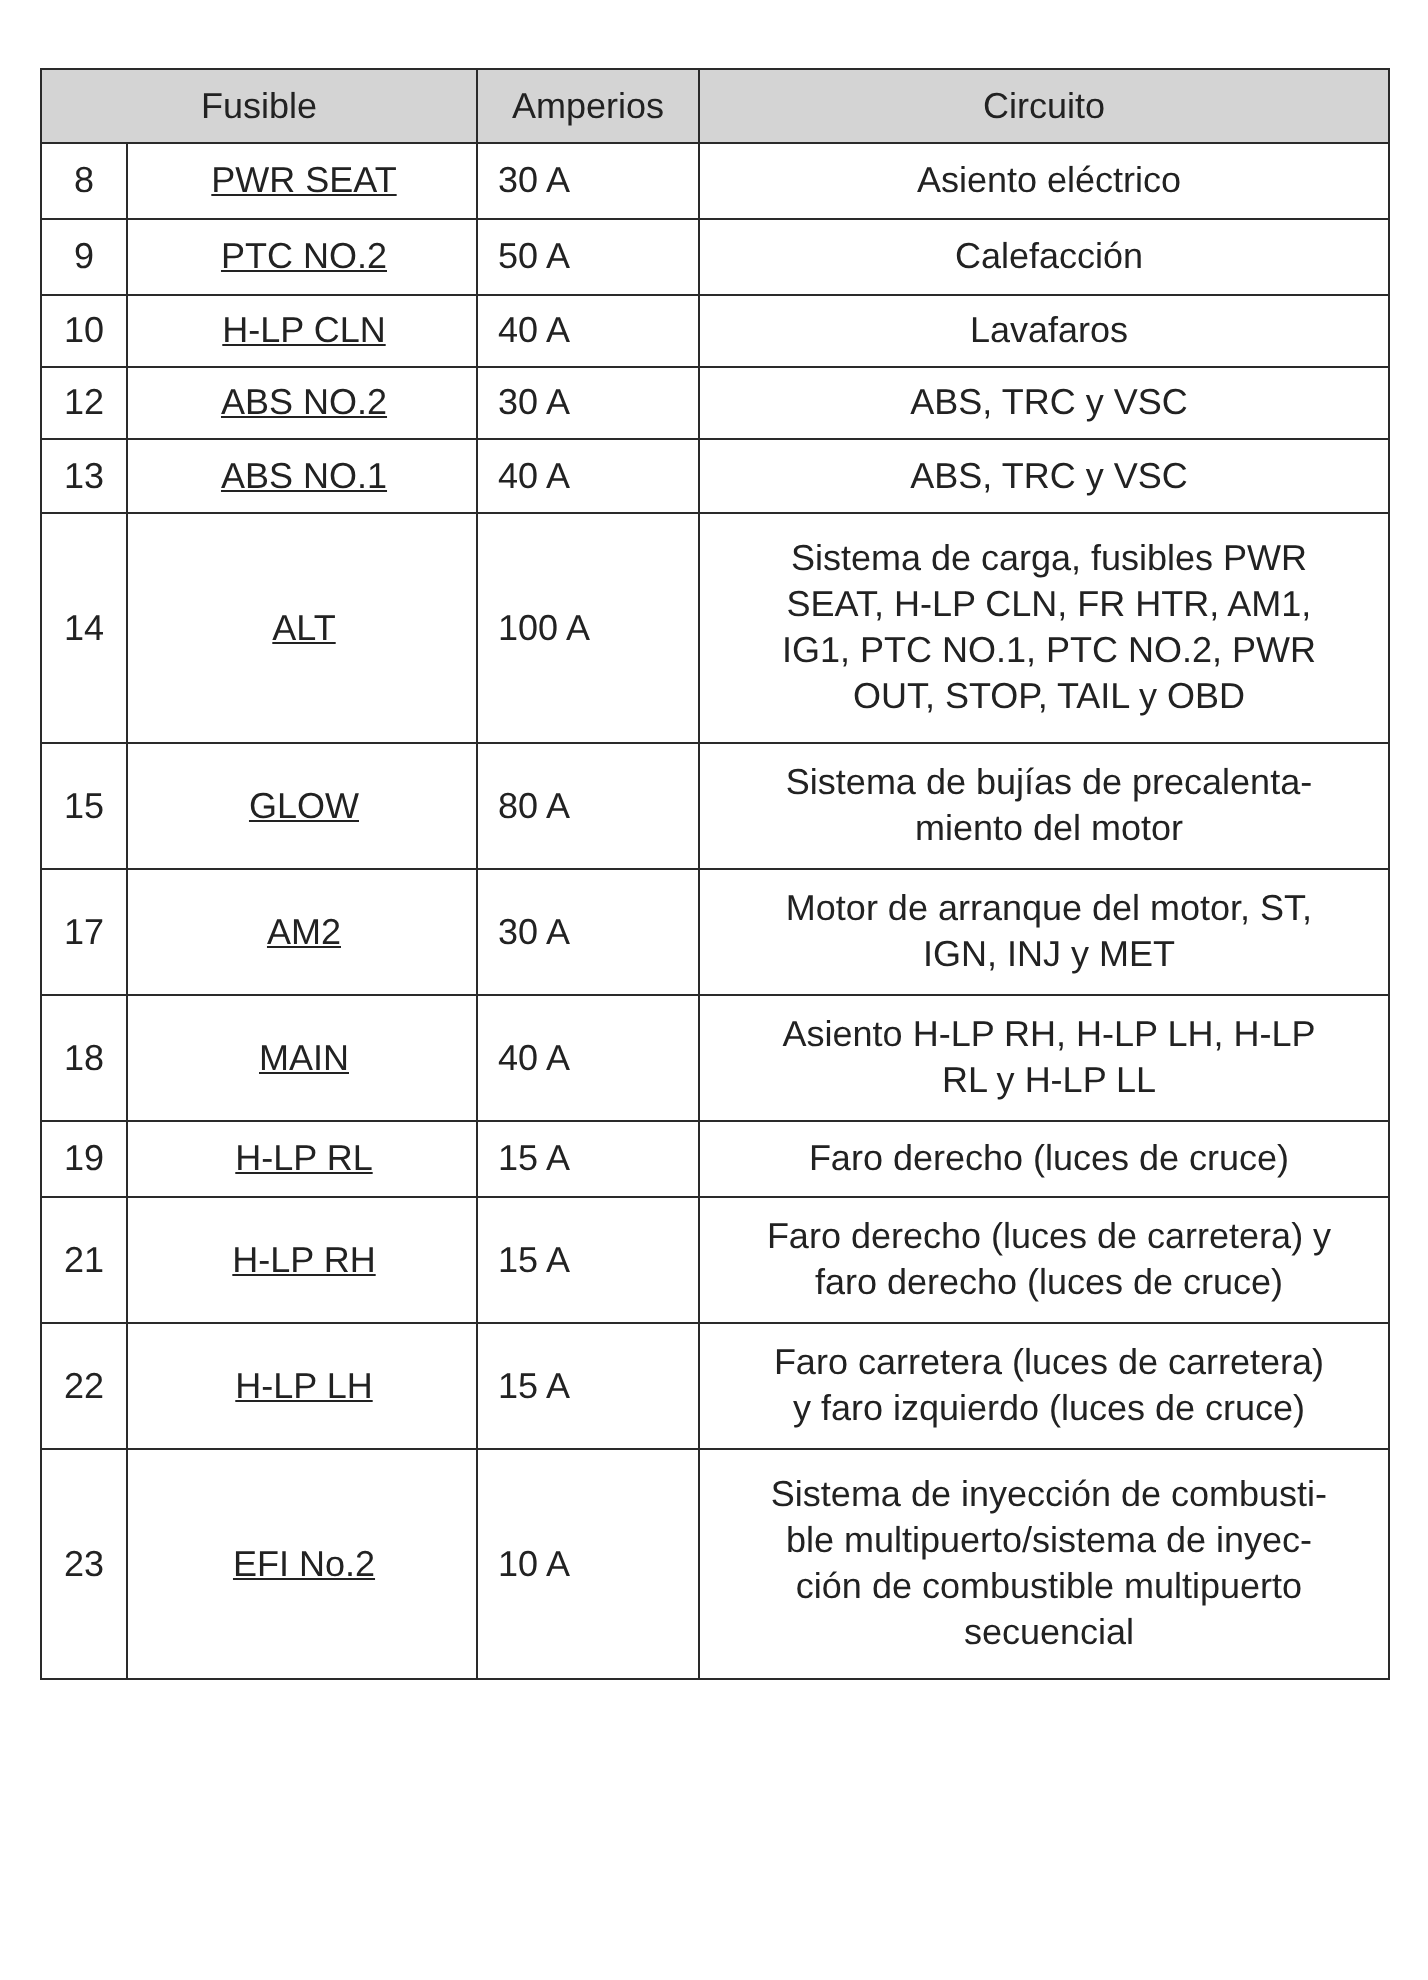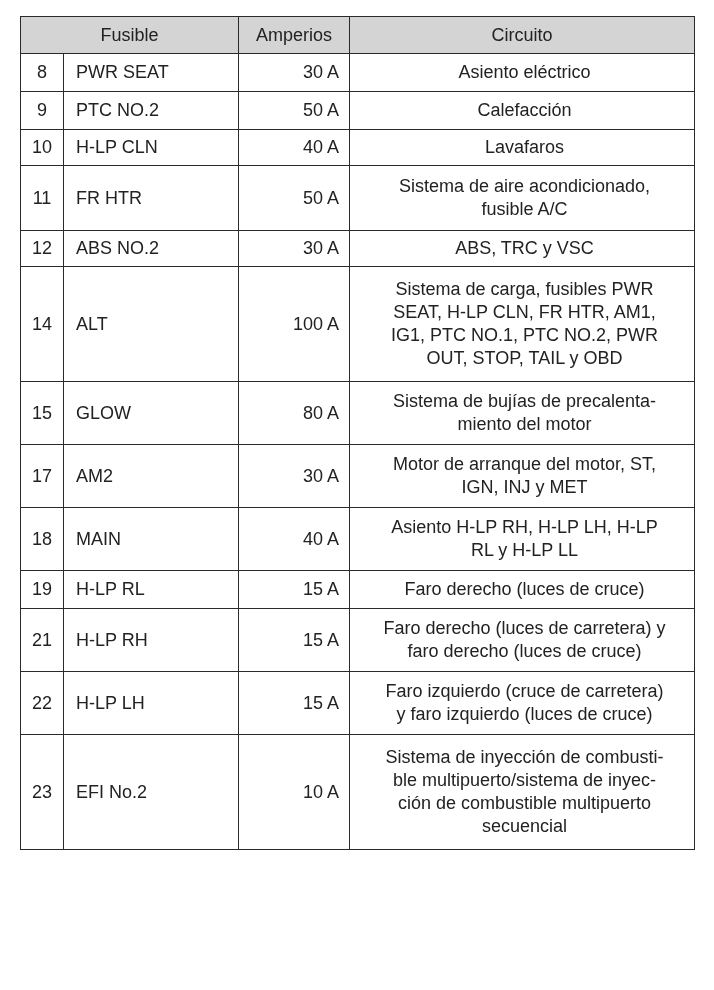--- a/index.html
+++ b/index.html
@@ -11,21 +11,21 @@
     width: 714px;
     height: 990px;
     position: relative;
     overflow: hidden;
     font-family: "Liberation Sans", sans-serif;
     color: #222222;
   }
   .fuse-table {
     position: absolute;
     left: 20px;
-    top: 16px;
+    top: 34px;
     border-collapse: collapse;
     table-layout: fixed;
     width: 674px;
     font-size: 18px;
   }
   .fuse-table th, .fuse-table td {
     border: 1.5px solid #2a2a2a;
     padding: 0 10px;
     vertical-align: middle;
     box-sizing: border-box;
@@ -35,22 +35,22 @@
     font-weight: normal;
     text-align: center;
     height: 37px;
     color: #222222;
   }
   .col-num { width: 43px; }
   .col-name { width: 175px; }
   .col-amp { width: 111px; }
   .col-circ { width: 345px; }
   td.num { text-align: center; padding: 0 2px; }
-  td.name { text-align: left; padding-left: 12px; }
-  td.amp { text-align: right; }
+  td.name { text-align: center; padding-left: 12px; text-decoration: underline; }
+  td.amp { text-align: left; }
   td.circ { text-align: center; padding-left: 11px; padding-right: 6px; line-height: 23px; }
   .line { display: block; white-space: nowrap; }
 </style>
 </head>
 <body>
 
 <table class="fuse-table">
   <colgroup>
     <col class="col-num">
     <col class="col-name">
@@ -82,33 +82,32 @@
         </td>
   </tr>
       <tr style="height: 36px;">
     <td class="num">10</td>
     <td class="name">H-LP CLN</td>
     <td class="amp">40 A</td>
     <td class="circ">
           <span class="line">Lavafaros</span>
         </td>
   </tr>
-      <tr style="height: 65px;">
-    <td class="num">11</td>
-    <td class="name">FR HTR</td>
-    <td class="amp">50 A</td>
-    <td class="circ">
-          <span class="line">Sistema de aire acondicionado,</span>
-          <span class="line">fusible A/C</span>
-        </td>
-  </tr>
       <tr style="height: 36px; margin-left: 45px;">
     <td class="num">12</td>
     <td class="name">ABS NO.2</td>
     <td class="amp">30 A</td>
+    <td class="circ">
+          <span class="line">ABS, TRC y VSC</span>
+        </td>
+  </tr>
+      <tr style="height: 37px;">
+    <td class="num">13</td>
+    <td class="name">ABS NO.1</td>
+    <td class="amp">40 A</td>
     <td class="circ">
           <span class="line">ABS, TRC y VSC</span>
         </td>
   </tr>
       <tr style="height: 115px;">
     <td class="num">14</td>
     <td class="name">ALT</td>
     <td class="amp">100 A</td>
     <td class="circ">
           <span class="line">Sistema de carga, fusibles PWR</span>
@@ -159,21 +158,21 @@
     <td class="circ">
           <span class="line">Faro derecho (luces de carretera) y</span>
           <span class="line">faro derecho (luces de cruce)</span>
         </td>
   </tr>
       <tr style="height: 63px;">
     <td class="num">22</td>
     <td class="name">H-LP LH</td>
     <td class="amp">15 A</td>
     <td class="circ">
-          <span class="line">Faro izquierdo (cruce de carretera)</span>
+          <span class="line">Faro carretera (luces de carretera)</span>
           <span class="line">y faro izquierdo (luces de cruce)</span>
         </td>
   </tr>
       <tr style="height: 115px;">
     <td class="num">23</td>
     <td class="name">EFI No.2</td>
     <td class="amp">10 A</td>
     <td class="circ">
           <span class="line">Sistema de inyección de combusti-</span>
           <span class="line">ble multipuerto/sistema de inyec-</span>

